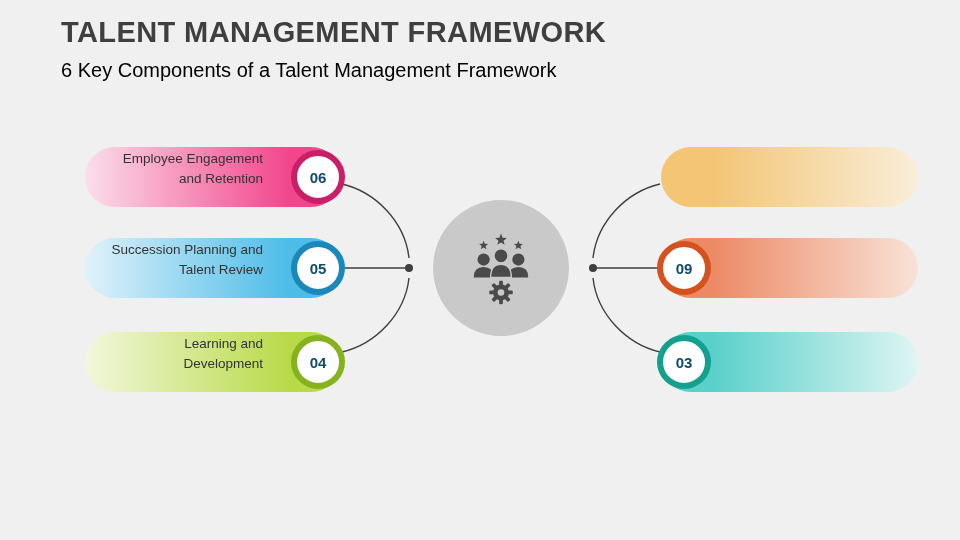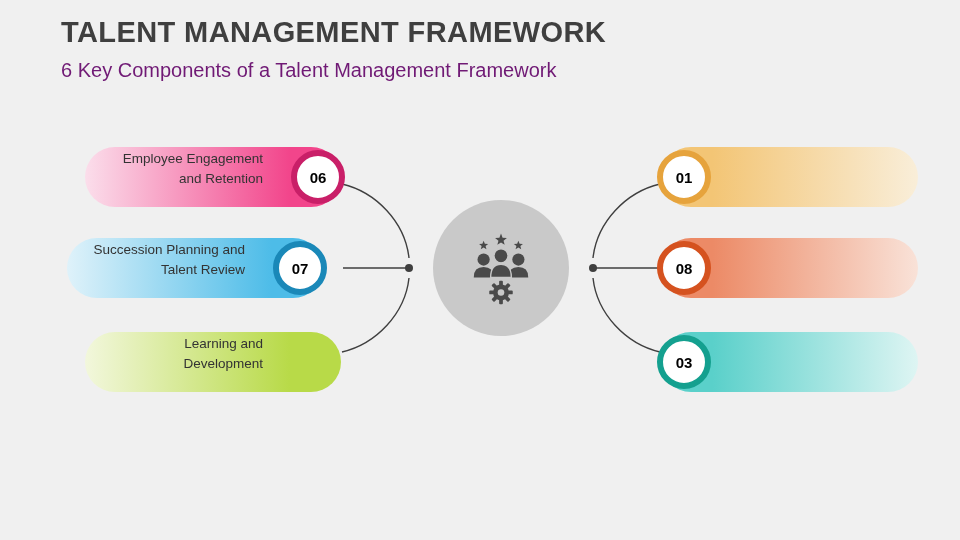--- a/index.html
+++ b/index.html
@@ -15,21 +15,21 @@
     overflow:hidden;
     margin-left:21px;
   }
   .title {
     position:absolute; left:40px; top:16px;
     font-size:29px; font-weight:bold;
     color:#3f3f3f; letter-spacing:0.4px;
   }
   .subtitle {
     position:absolute; left:40px; top:59px;
-    font-size:20px; color:#701a75;
+    font-size:20px; color:#000000;
   }
   .connectors {
     position:absolute; left:0; top:0;
     pointer-events:none;
   }
   .pill {
     position:absolute; height:60px; border-radius:30px;
     display:flex; align-items:center;
     box-sizing:border-box;
   }
@@ -45,27 +45,27 @@
   }
   .pill-label {
     font-size:13.5px; color:#333333; line-height:1.45;
     max-width:170px;
   }
   .badge {
     position:absolute; top:50%; transform:translateY(-50%);
     width:42px; height:42px; border-radius:50%;
     background:#ffffff; border:6px solid var(--accent);
     display:flex; align-items:center; justify-content:center;
-    font-size:15px; font-weight:bold; color:#000000;
+    font-size:15px; font-weight:bold; color:#0c4a6e;
   }
   .pill.left  .badge { right:-4px; }
   .pill.right .badge { left:-4px; }
 
   #pill-06 { left:64px;  top:147px; width:256px; }
-  #pill-05 { left:46px;  top:238px; width:256px; }
+  #pill-05 { left:64px;  top:238px; width:256px; }
   #pill-04 { left:64px;  top:332px; width:256px; }
   #pill-01 { left:640px; top:147px; width:257px; }
   #pill-02 { left:640px; top:238px; width:257px; }
   #pill-03 { left:640px; top:332px; width:257px; }
 
   .center-circle {
     position:absolute; left:412px; top:200px;
     width:136px; height:136px; border-radius:50%;
     background:#c9c9c9;
     display:flex; align-items:center; justify-content:center;
@@ -90,33 +90,33 @@
     <circle cx="572" cy="268" r="4" fill="#3f3f3f"></circle>
   </svg>
 
   <div class="pill left" id="pill-06" style="--accent: #c91f68; --fill: #f2458b; --fade: #fbdeeb;">
     <span class="pill-label">Employee Engagement and Retention</span>
     <span class="badge">06</span>
   </div>
 
   <div class="pill left" id="pill-05" style="--accent: #1a88b8; --fill: #4dbce8; --fade: #dff2fa;">
     <span class="pill-label">Succession Planning and Talent Review</span>
-    <span class="badge">07</span>
+    <span class="badge">05</span>
   </div>
 
   <div class="pill left" id="pill-04" style="--accent: #86b21d; --fill: #b8da48; --fade: #f2f7dc;">
     <span class="pill-label">Learning and Development</span>
+    <span class="badge">04</span>
   </div>
 
   <div class="pill right" id="pill-01" style="--accent: #e6a33c; --fill: #f3c575; --fade: #f9eed9;">
-    <span class="badge">01</span>
   </div>
 
   <div class="pill right" id="pill-02" style="--accent: #d5521f; --fill: #ec8a66; --fade: #f9e2d8;">
-    <span class="badge">08</span>
+    <span class="badge">09</span>
   </div>
 
   <div class="pill right" id="pill-03" style="--accent: #14a08f; --fill: #5ad0ca; --fade: #def5f3;">
     <span class="badge">03</span>
   </div>
 
   <div class="center-circle">
     <svg width="94" height="94" viewBox="0 0 100 100">
       <g fill="#4a4a4a">
 

